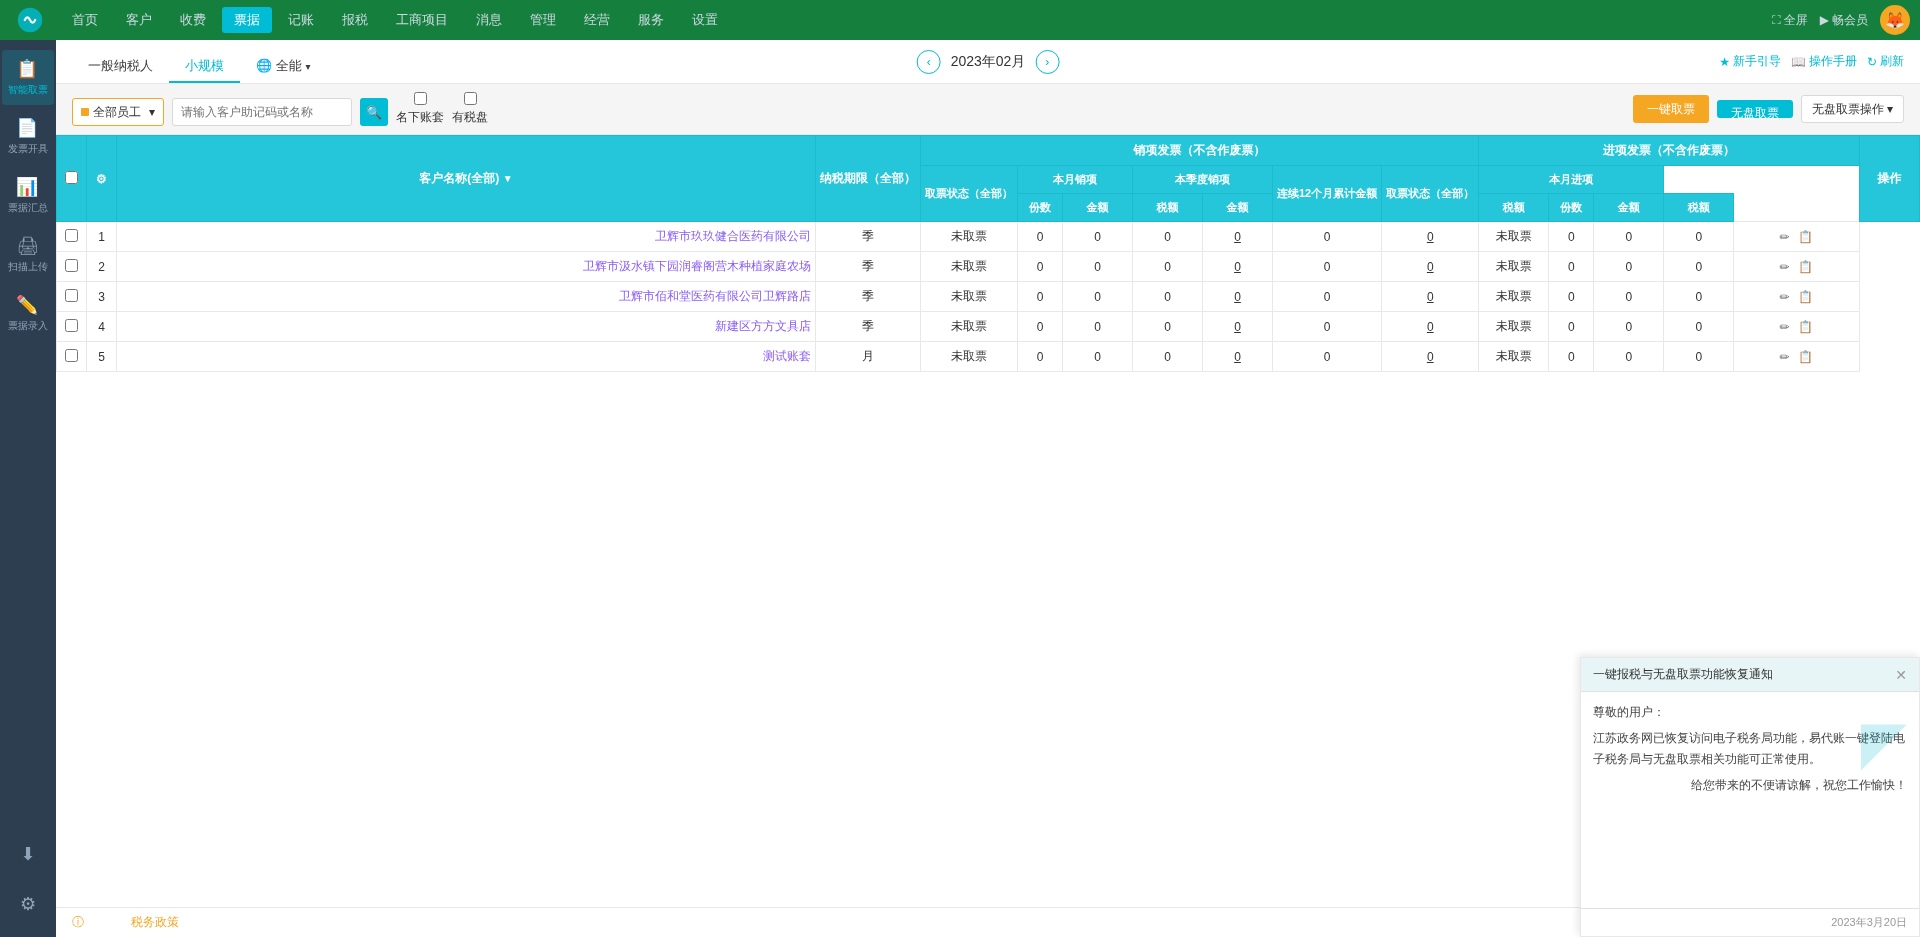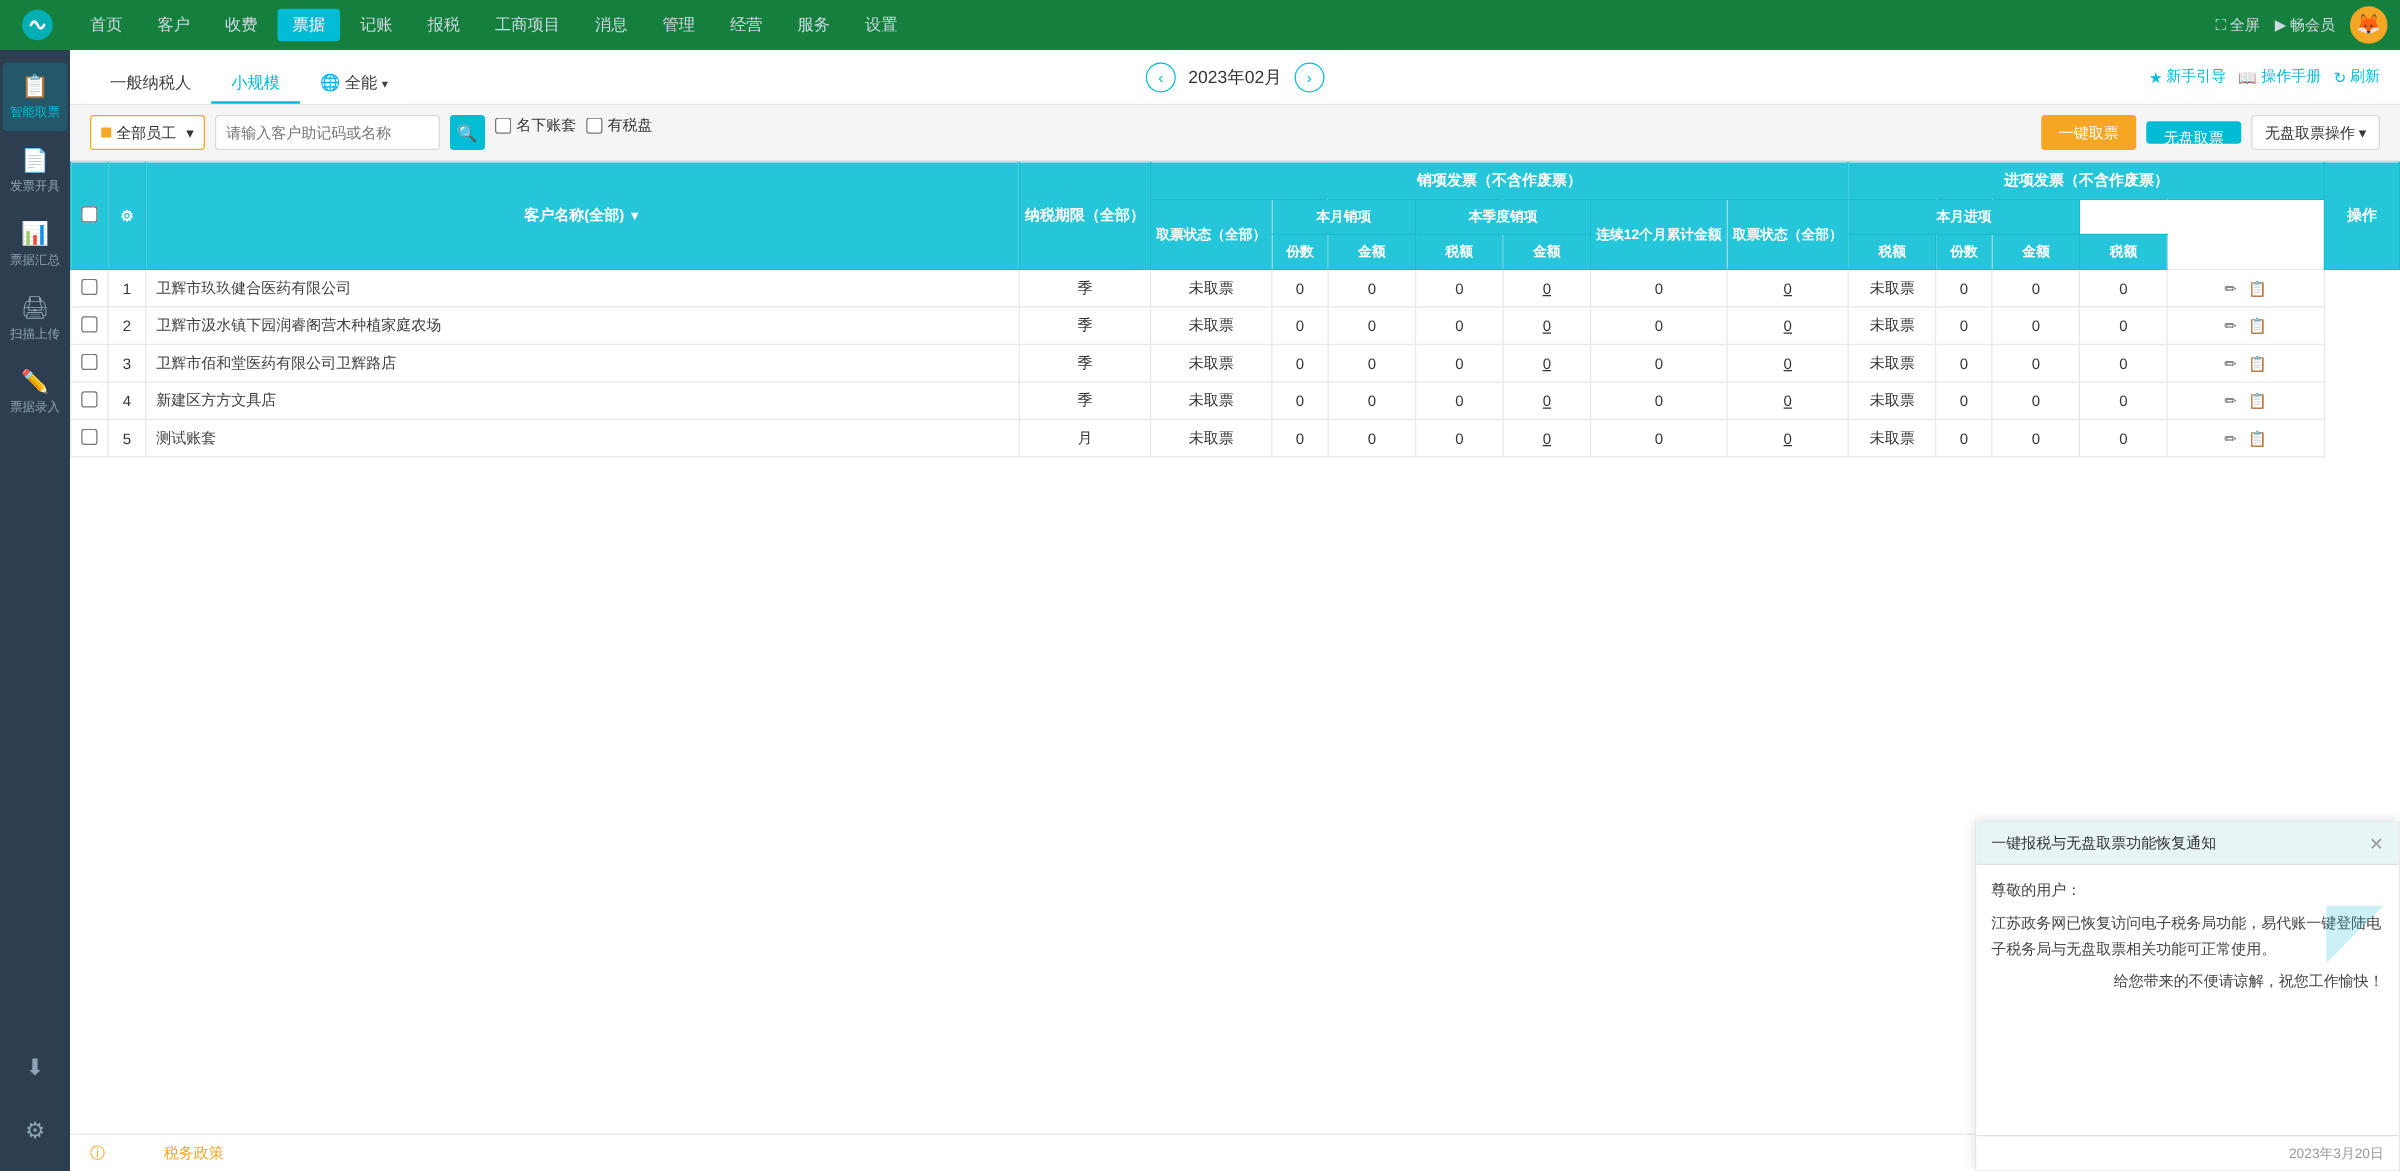--- a/index.html
+++ b/index.html
@@ -59,38 +59,38 @@
       width: 24px; height: 24px; border-radius: 50%; border: 1px solid #00bcd4;
       background: transparent; cursor: pointer; display: flex; align-items: center; justify-content: center;
       color: #00bcd4; font-size: 12px;
     }
 
     .top-toolbar {
       background: #f5f5f5; padding: 8px 16px;
       display: flex; align-items: center; justify-content: space-between;
       border-bottom: 1px solid #e8e8e8; flex-shrink: 0; position: relative;
     }
-    .top-toolbar-left { display: flex; align-items: flex-start; gap: 8px; }
+    .top-toolbar-left { display: flex; align-items: flex-end; gap: 8px; }
     .top-toolbar-right { display: flex; align-items: center; gap: 8px; }
 
     .select-box {
       border: 1px solid #d9d9d9; border-radius: 3px; padding: 3px 8px;
       background: #fff; font-size: 12px; display: flex; align-items: center; gap: 4px;
       cursor: pointer; height: 28px;
     }
     .select-box.orange-border { border-color: #f5a623; }
     .search-input {
       border: 1px solid #d9d9d9; border-radius: 3px; padding: 3px 8px;
       font-size: 12px; height: 28px; width: 180px; outline: none;
     }
     .search-btn {
       background: #00bcd4; border: none; border-radius: 3px; width: 28px; height: 28px;
       cursor: pointer; display: flex; align-items: center; justify-content: center; color: #fff;
     }
-    .checkbox-label { display: flex; align-items: center; gap: 4px; cursor: pointer; font-size: 12px; }
+    .checkbox-label { display: flex; align-items: center; gap: 4px; cursor: pointer; font-size: 12px; flex-direction: column; }
 
     .btn-primary { background: #f5a623; color: #fff; border: none; border-radius: 3px; padding: 5px 14px; cursor: pointer; font-size: 12px; height: 28px; }
     .btn-danger { background: #00bcd4; color: #fff; border: none; border-radius: 3px; padding: 5px 14px; cursor: pointer; font-size: 12px; height: 18px; }
     .btn-default { background: #fff; color: #333; border: 1px solid #d9d9d9; border-radius: 3px; padding: 5px 10px; cursor: pointer; font-size: 12px; height: 28px; display: flex; align-items: center; gap: 3px; }
 
     
     .table-container { flex: 1; overflow: auto; background: #fff; }
     table { width: 100%; border-collapse: collapse; font-size: 12px; }
     thead tr th {
       background: #26c6da; color: #fff; text-align: center;
@@ -98,21 +98,21 @@
       position: sticky; top: 0; z-index: 10;
     }
     thead tr.sub-header th {
       background: #26c6da; font-size: 11px;
     }
     tbody tr { background: #fff; }
     tbody td {
       padding: 6px 4px; text-align: center; border: 1px solid #e8e8e8;
       white-space: nowrap; color: #333;
     }
-    tbody td.name-cell { text-align: left; padding-left: 8px; color: #404040; }
+    tbody td.name-cell { text-align: right; padding-left: 8px; color: #8b5cf6; }
     .underline-link { text-decoration: underline; color: #333; cursor: pointer; }
 
     .col-checkbox { width: 30px; }
     .col-num { width: 30px; }
     .col-settings { width: 30px; }
     .col-name { min-width: 200px; }
     .col-period { width: 70px; }
     .col-status { width: 70px; }
     .col-num-small { width: 45px; }
     .col-amount { width: 70px; }

